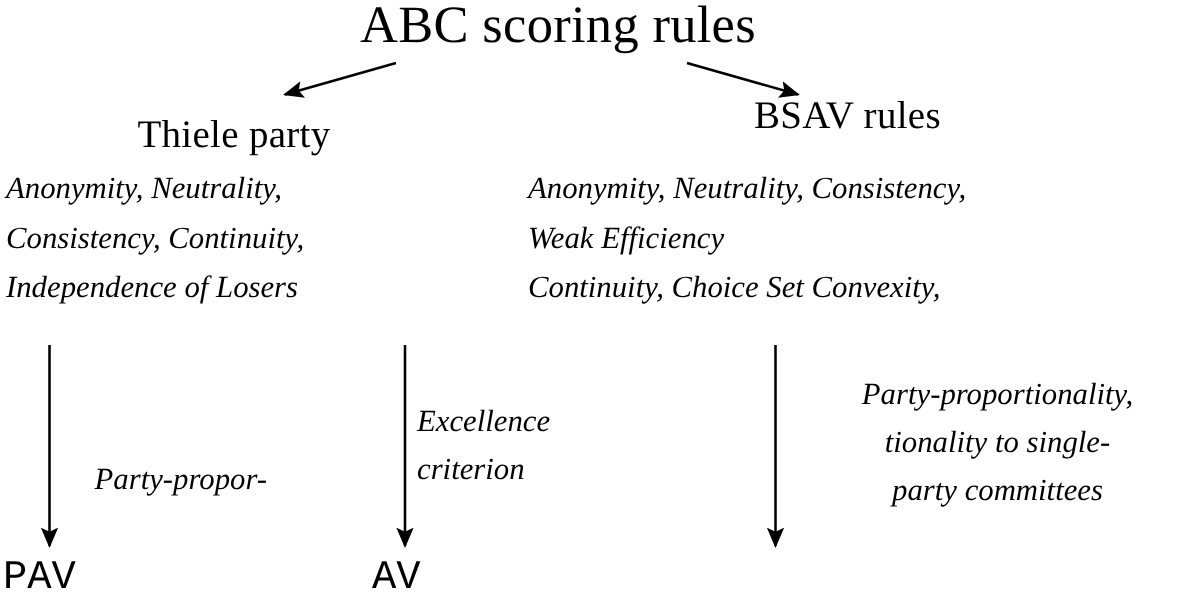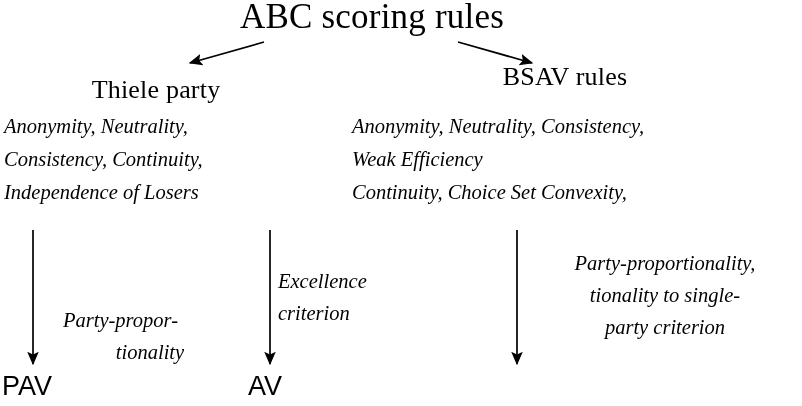--- a/index.html
+++ b/index.html
@@ -84,21 +84,21 @@
   #label-sav {
     left: 528px;
     top: 247px;
     width: 274px;
     text-align: center;
   }
   #label-sav span { display:block; white-space: nowrap; }
 
   
   .leaf {
-    font-family: Liberation Sans, sans-serif;
+    font-family: Liberation Mono, monospace;
     font-size: 27px;
     line-height: 32px;
     white-space: nowrap;
   }
   #leaf-pav { left: 2px;   top: 370px; }
   #leaf-av  { left: 248px; top: 370px; }
   #leaf-sav { left: 486px; top: 370px; }
 
   
   #arrow-layer {
@@ -143,30 +143,29 @@
   <div class="abs branch-heading" id="heading-bsav">BSAV rules</div>
 
   <div class="abs props" id="props-bsav">
     <span class="prop-line">Anonymity, Neutrality, Consistency,</span>
     <span class="prop-line">Weak Efficiency</span>
     <span class="prop-line">Continuity, Choice Set Convexity,</span>
   </div>
 
   <div class="abs edge-label" id="label-pav">
     <span class="l1">Party-propor-</span>
-    <span class="l2">tionality</span>
   </div>
 
   <div class="abs edge-label" id="label-av">
     <span>Excellence</span>
     <span>criterion</span>
   </div>
 
   <div class="abs edge-label" id="label-sav">
     <span>Party-proportionality,</span>
     <span>tionality to single-</span>
-    <span>party criterion</span>
+    <span>party committees</span>
   </div>
 
   <div class="abs leaf" id="leaf-pav">PAV</div>
   <div class="abs leaf" id="leaf-av">AV</div>
 
 </div>
 
 </body></html>

